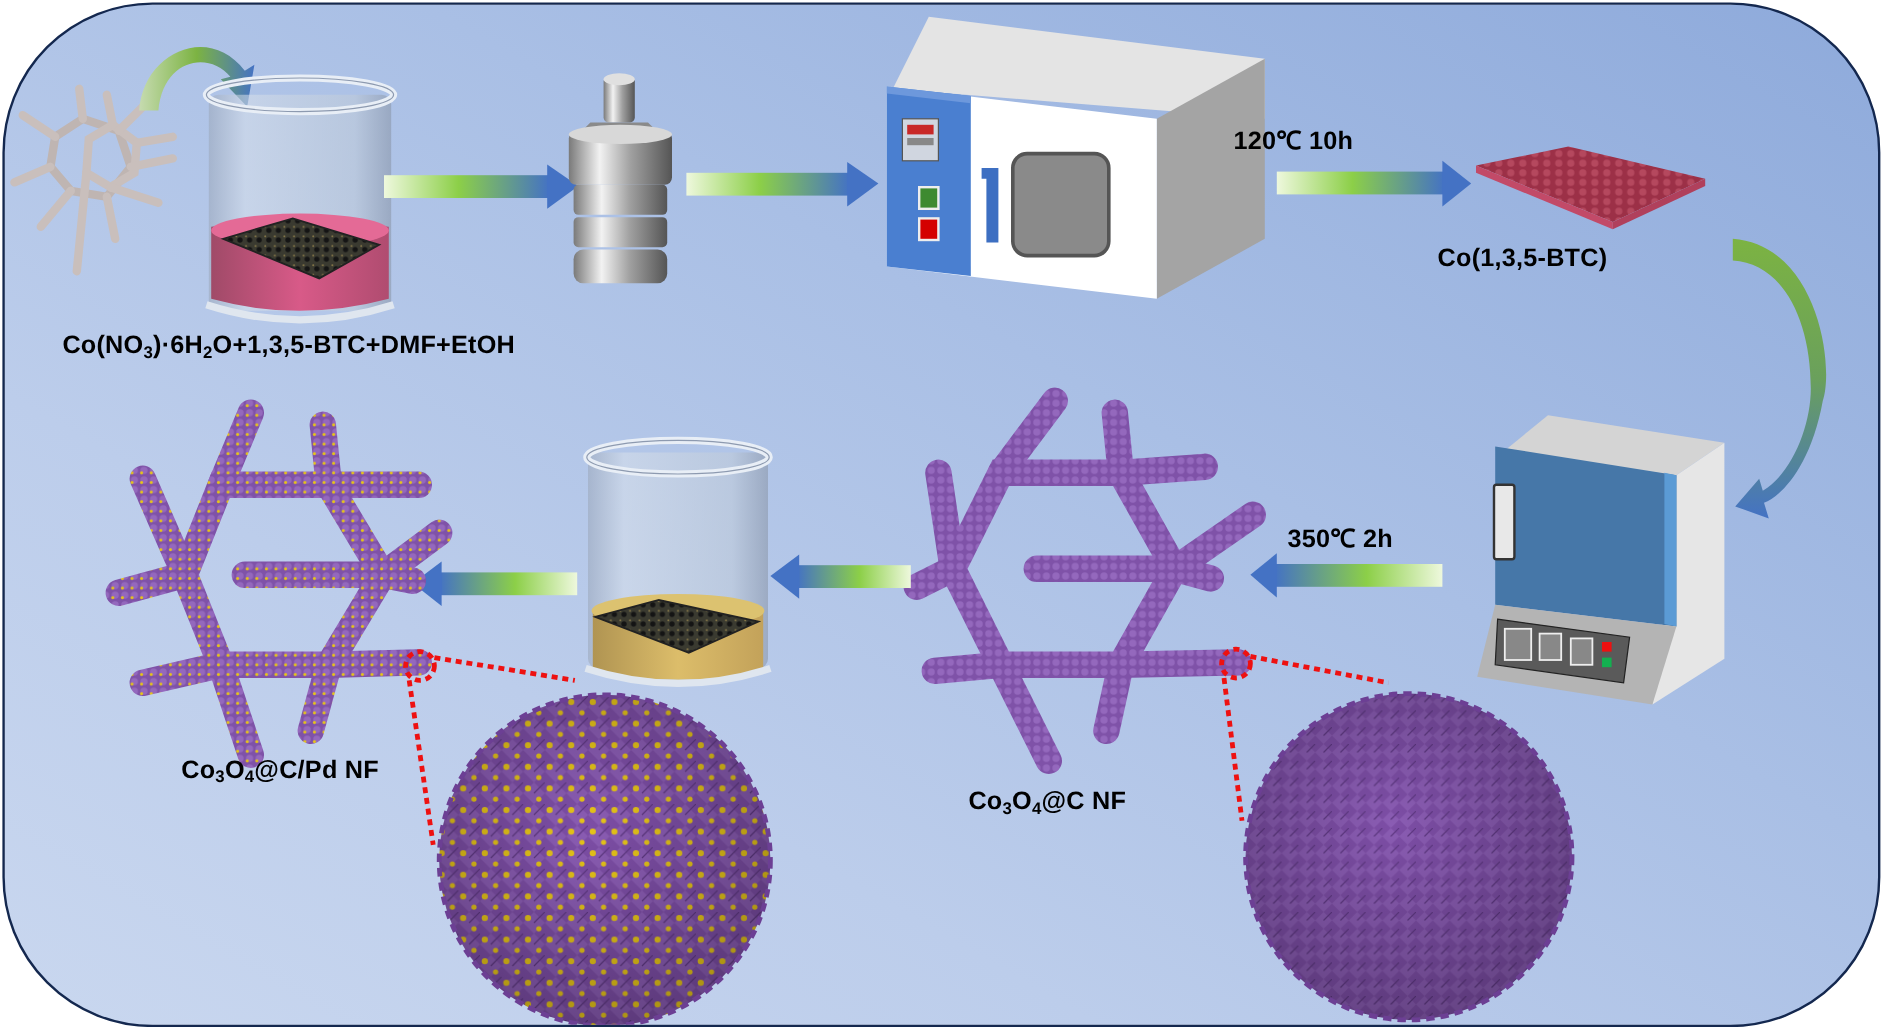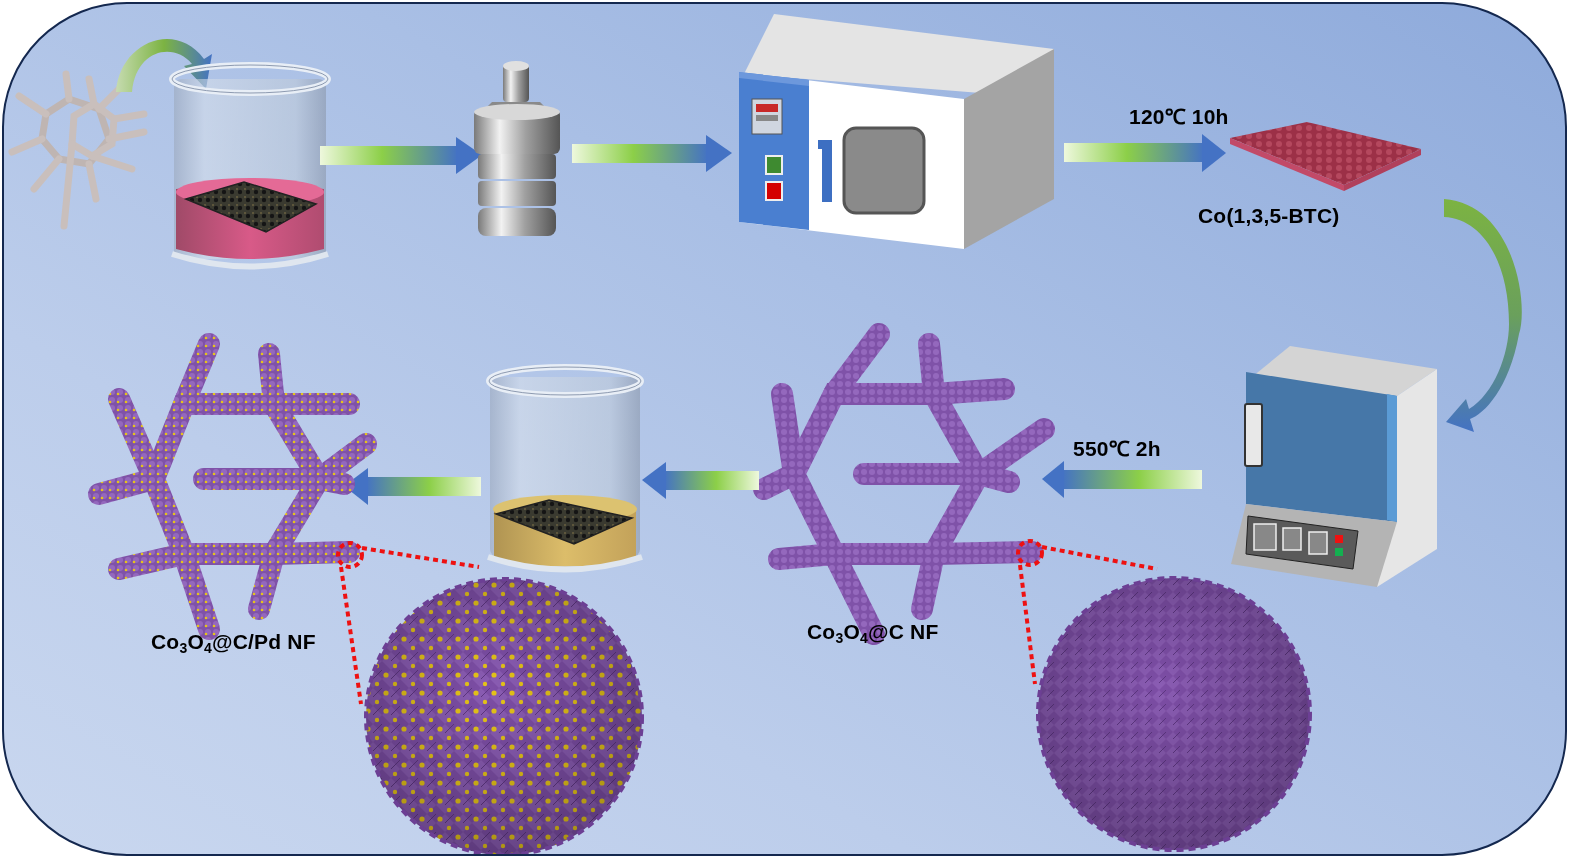--- a/index.html
+++ b/index.html
@@ -265,24 +265,25 @@
     <circle cx="1170" cy="710" r="136" fill="none" stroke="#6c3f94" stroke-width="4" stroke-dasharray="7 5"></circle>
   </g>
 
   <g>
     <circle cx="500" cy="713" r="138" fill="url(#flowerPdPat)"></circle>
     <circle cx="500" cy="713" r="138" fill="url(#sphereShade)"></circle>
     <circle cx="500" cy="713" r="138" fill="none" stroke="#6c3f94" stroke-width="4" stroke-dasharray="7 5"></circle>
   </g>
 </svg>
 
-
-<div class="label" style="left:1125px; top:98px;text-align:right;">120℃ 10h</div>
+<div class="label" style="left:48px; top:272px;"><span>Co(NO</span><sub>3</sub><span>)·6H</span><sub>2</sub><span>O+1,3,5-BTC+DMF+EtOH</span></div>
+
+<div class="label" style="left:1024px; top:98px;text-align:right;">120℃ 10h</div>
 
 <div class="label" style="left:1194px; top:200px;">Co(1,3,5-BTC)</div>
 
-<div class="label" style="left:1069px; top:430px;">550℃ 2h</div>
-
-<div class="label" style="left:803px; top:616px;"><span>Co</span><sub>3</sub><span>O</span><sub>4</sub><span>@C NF</span></div>
+<div class="label" style="left:1069px; top:430px;">350℃ 2h</div>
+
+<div class="label" style="left:803px; top:652px;"><span>Co</span><sub>3</sub><span>O</span><sub>4</sub><span>@C NF</span></div>
 
 <div class="label" style="left:147px; top:626px;"><span>Co</span><sub>3</sub><span>O</span><sub>4</sub><span>@C/Pd NF</span></div>
 
 </div>
 
 </body></html>

